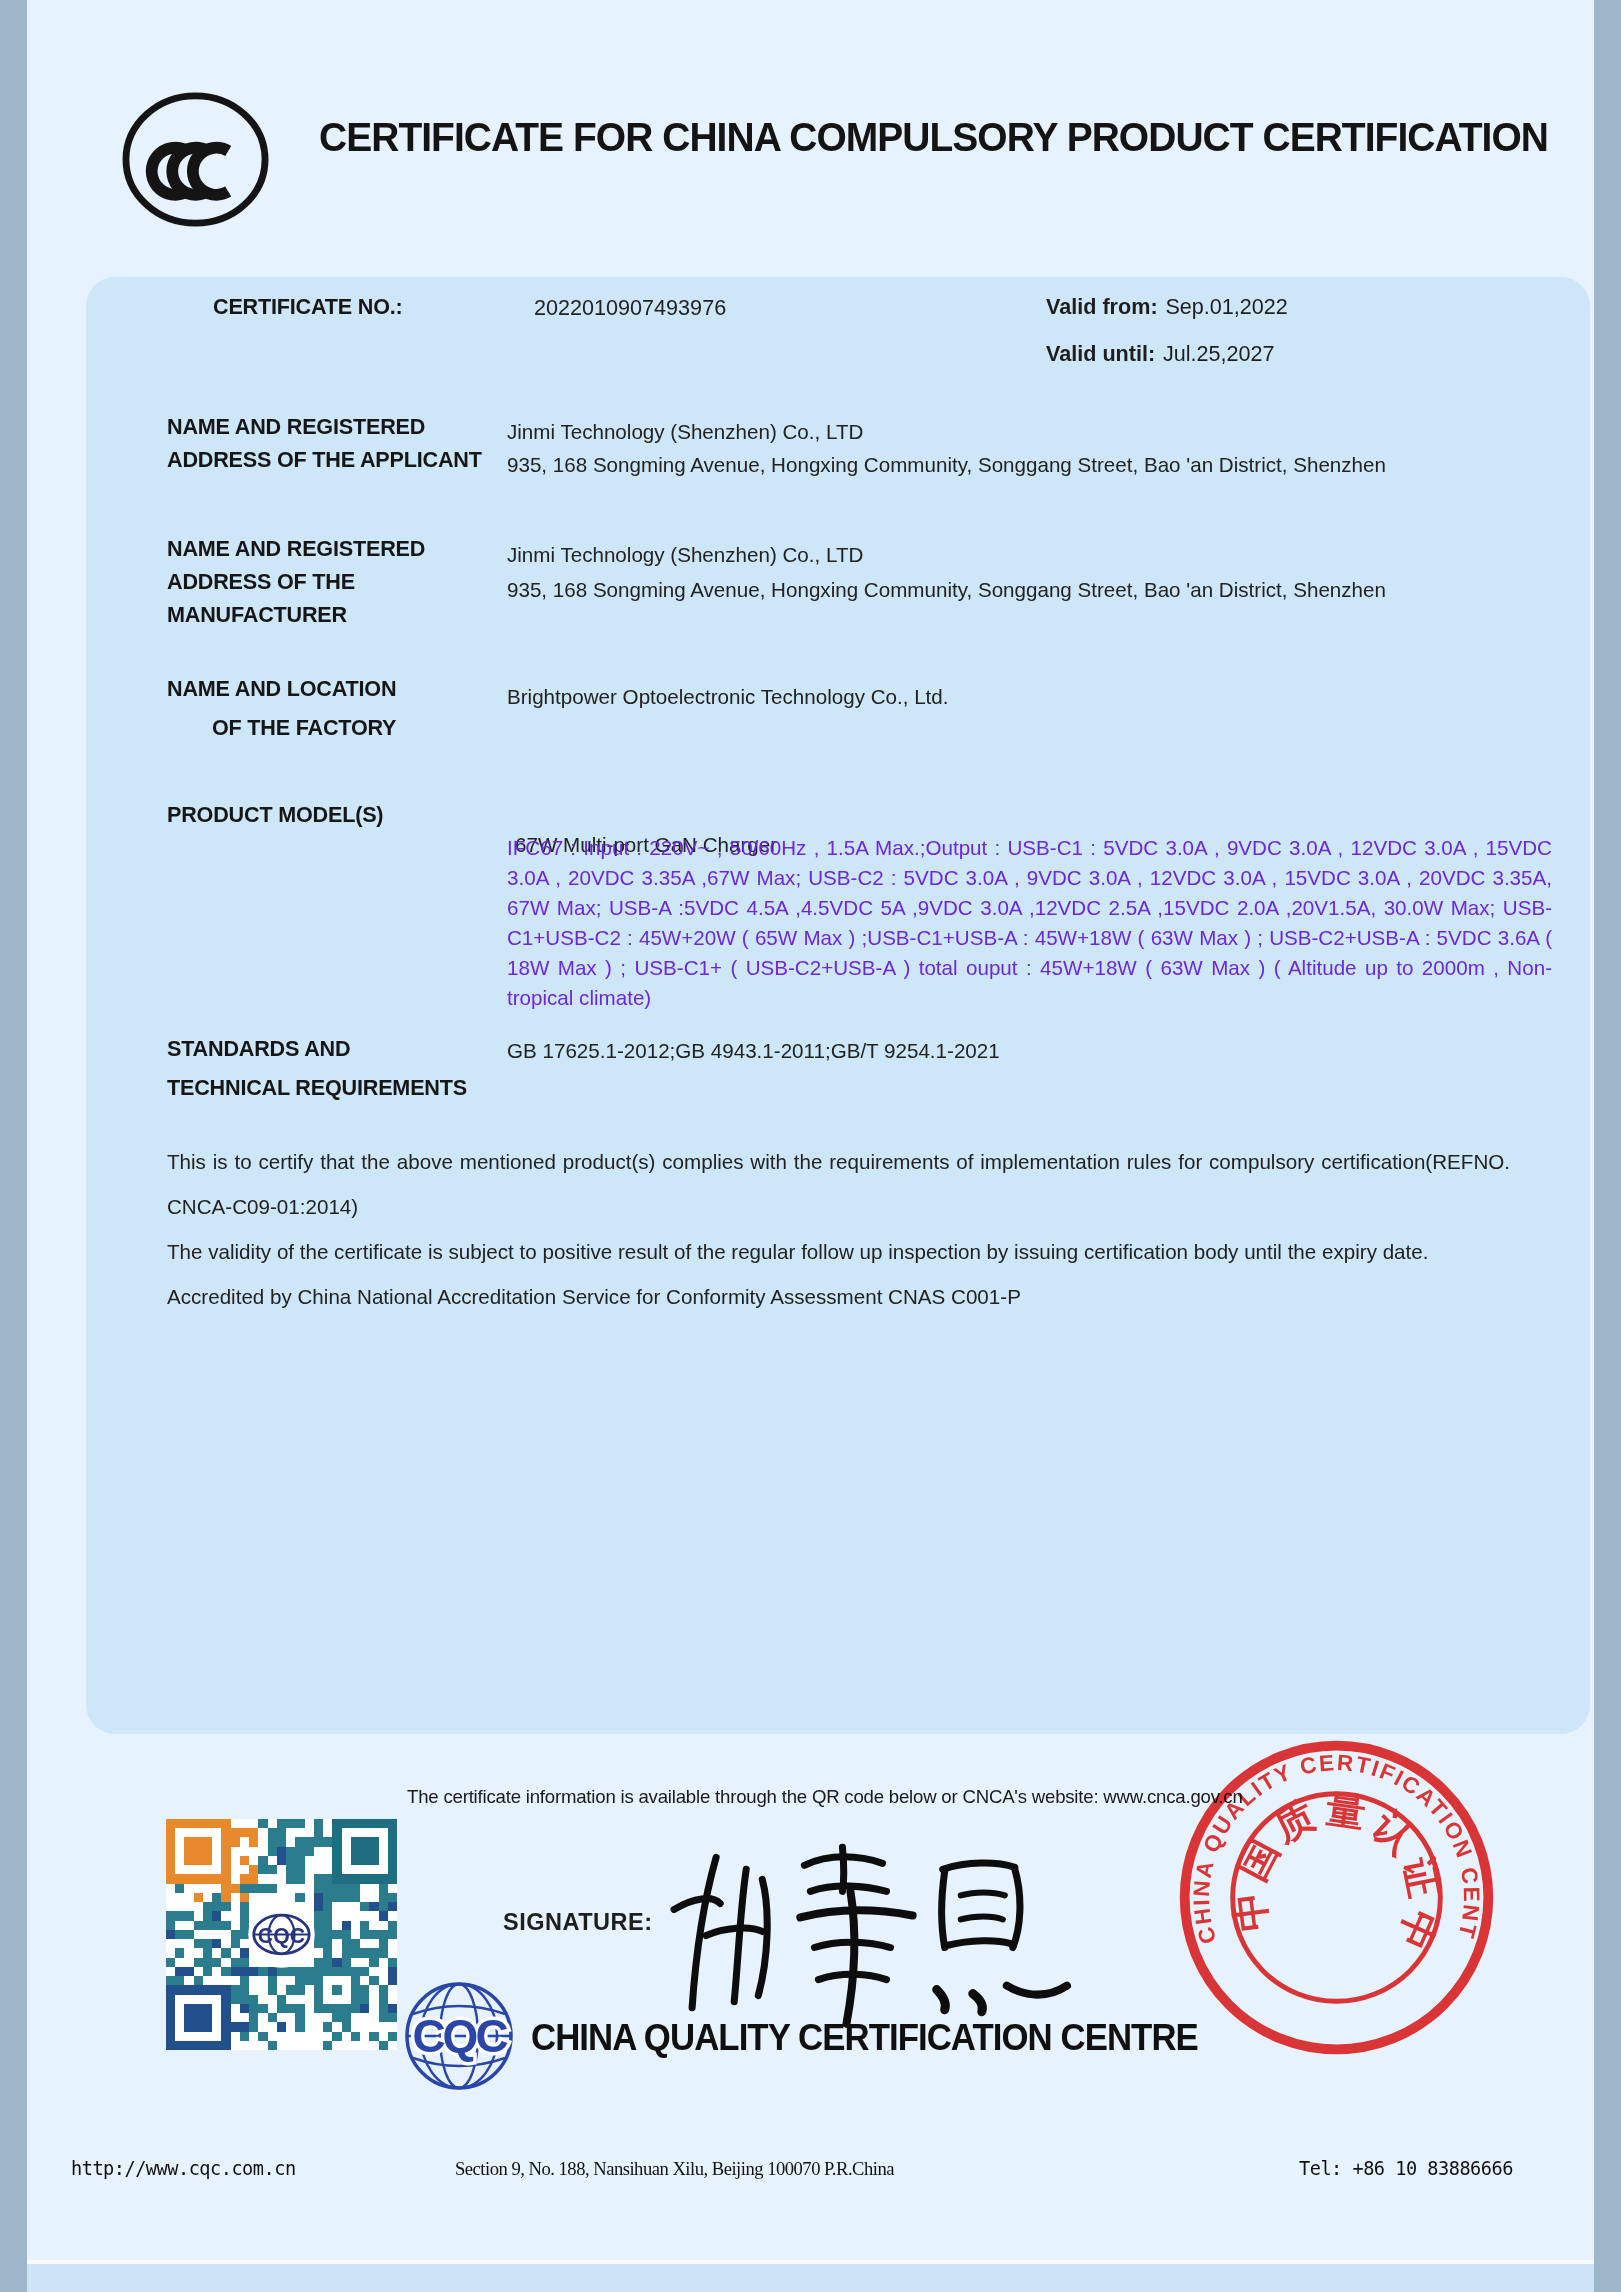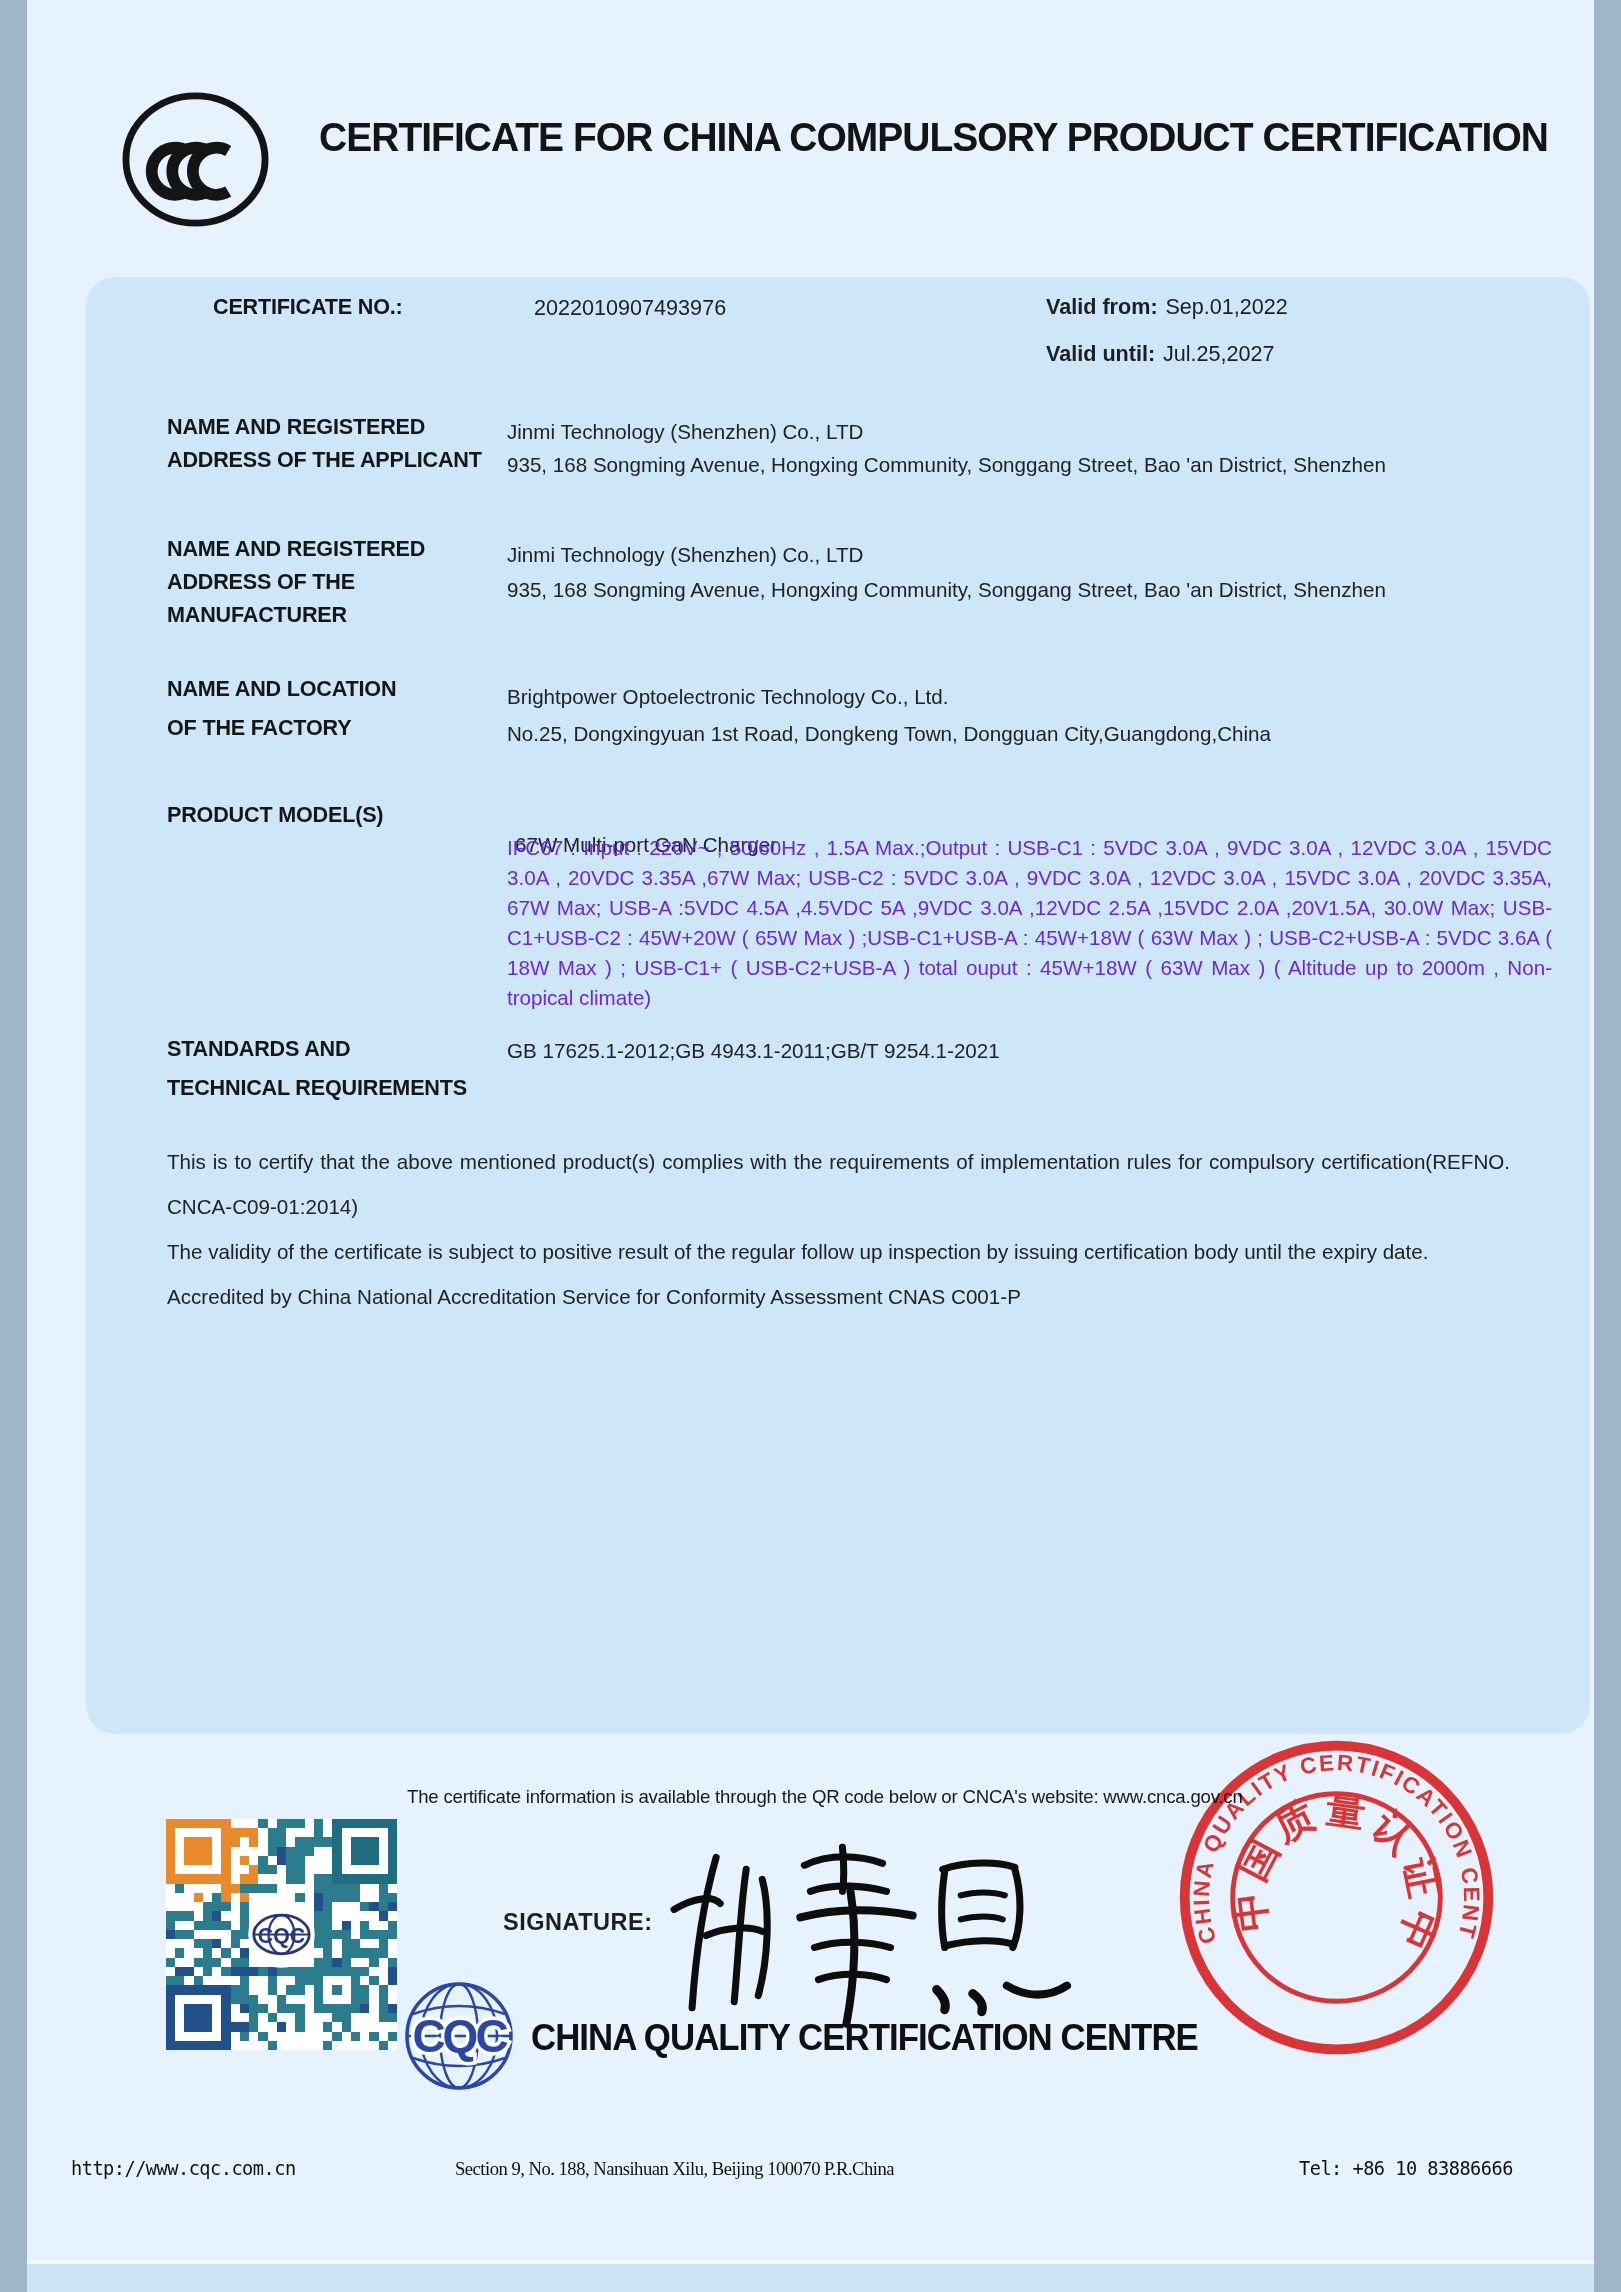--- a/index.html
+++ b/index.html
@@ -84,27 +84,26 @@
   <div class="abs lbl lbl-col" style="left:140px;top:532px;">
     <div>NAME AND REGISTERED</div>
     <div>ADDRESS OF THE</div>
     <div>MANUFACTURER</div>
   </div>
   <div class="abs val" style="left:480px;top:537px;line-height:35px;">
     <div>Jinmi Technology (Shenzhen) Co., LTD</div>
     <div>935, 168 Songming Avenue, Hongxing Community, Songgang Street, Bao 'an District, Shenzhen</div>
   </div>
 
-  <div class="abs lbl" style="left:140px;top:669px;line-height:39px;">
+  <div class="abs lbl" style="left:140px;top:669px;line-height:39px;text-align:right;">
     <div>NAME AND LOCATION</div>
     <div>OF THE FACTORY</div>
   </div>
   <div class="abs val" style="left:480px;top:678px;line-height:37px;">
     <div>Brightpower Optoelectronic Technology Co., Ltd.</div>
-    <div>No.25, Dongxingyuan 1st Road, Dongkeng Town, Dongguan City,Guangdong,China</div>
   </div>
 
   <div class="abs lbl" style="left:140px;top:802px;">PRODUCT MODEL(S)</div>
   <div class="abs val" style="left:480px;top:833px;margin-left:8px;">67W Multi-port GaN Charger</div>
   <div class="abs" id="specs">IFC67 : Input : 220V~ , 50/60Hz , 1.5A Max.;Output :  USB-C1 : 5VDC 3.0A , 9VDC 3.0A , 12VDC 3.0A , 15VDC 3.0A , 20VDC 3.35A ,67W Max; USB-C2  : 5VDC 3.0A , 9VDC 3.0A , 12VDC 3.0A , 15VDC 3.0A , 20VDC 3.35A, 67W Max; USB-A :5VDC 4.5A ,4.5VDC 5A ,9VDC 3.0A ,12VDC 2.5A ,15VDC 2.0A ,20V1.5A, 30.0W Max; USB-C1+USB-C2 : 45W+20W ( 65W Max ) ;USB-C1+USB-A : 45W+18W ( 63W Max ) ; USB-C2+USB-A : 5VDC 3.6A  ( 18W Max ) ; USB-C1+ ( USB-C2+USB-A ) total ouput : 45W+18W ( 63W Max )  ( Altitude up to 2000m , Non-tropical climate)</div>
 
   <div class="abs lbl" style="left:140px;top:1029px;line-height:39px;">
     <div>STANDARDS AND</div>
     <div>TECHNICAL REQUIREMENTS</div>
   </div>

